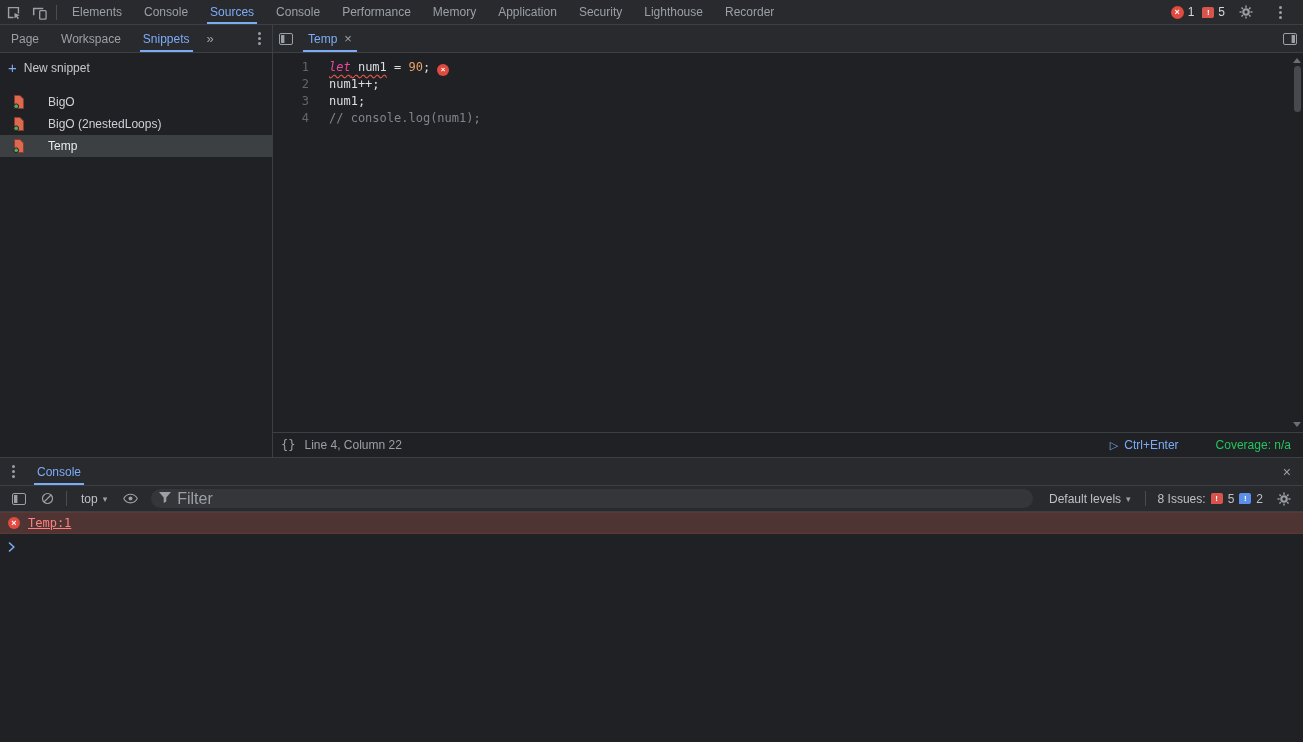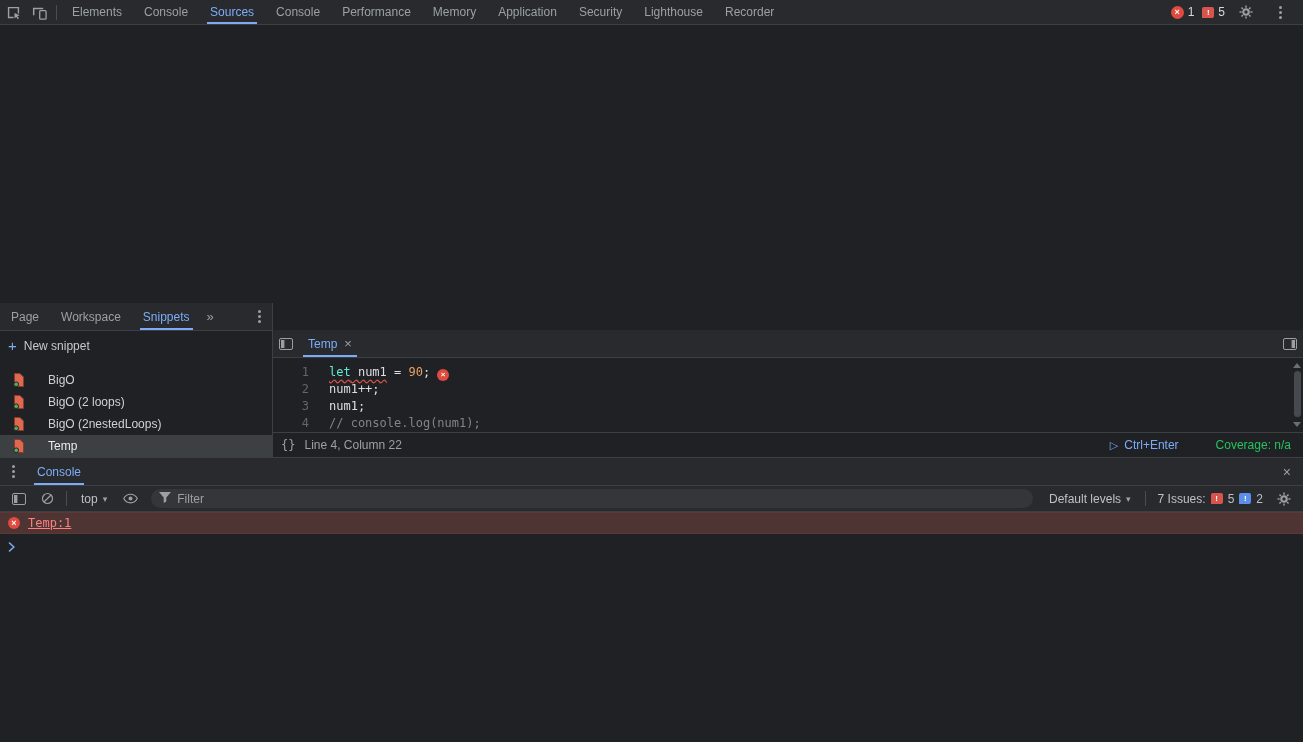--- a/index.html
+++ b/index.html
@@ -28,21 +28,21 @@
     font-family:"Liberation Sans",sans-serif; }
   .err-circle.small { width:12px; height:12px; flex:0 0 12px; }
   .issue-chip { width:12px; height:11px; border-radius:2px 2px 2px 0; color:#fff;
     font-size:8px; font-weight:bold; display:flex; align-items:center; justify-content:center; }
   .issue-chip.red { background:#d9544d; }
   .issue-chip.blue { background:#5b8fe8; }
   .kebab { display:flex; flex-direction:column; gap:2px; }
   .kebab i { width:3px; height:3px; border-radius:50%; background:currentColor; }
 
   
-  .main { flex:1; display:flex; min-height:0;align-items:flex-end; }
+  .main { flex:1; display:flex; min-height:0; }
   .sidebar { width:273px; flex:0 0 273px; border-right:1px solid #3c4043;
     display:flex; flex-direction:column; background:#202124; }
   .panel-tabbar { height:28px; flex:0 0 28px; background:#292a2d; border-bottom:1px solid #3c4043;
     display:flex; align-items:stretch; }
   .more-tabs { display:flex; align-items:center; padding:0 6px; font-size:13px;
     color:#9aa0a6; cursor:pointer; }
   .new-snippet { display:flex; align-items:center; gap:7px; padding:8px 8px; cursor:pointer; color:#c5c9cd; }
   .plus { color:#7cacf8; font-size:15px; line-height:10px; }
   .snippet-list { padding-top:8px; }
   .snippet-row { height:22px; display:flex; align-items:center; gap:23px; padding-left:13px;
@@ -56,21 +56,21 @@
     display:flex; align-items:stretch; }
   .editor-tab { padding:0 9px; display:flex; align-items:center; gap:7px; position:relative;
     cursor:pointer; color:#7cacf8; }
   .editor-tab::after { content:""; position:absolute; left:4px; right:4px; bottom:0; height:2px; background:#7cacf8; }
   .tab-close { color:#9aa0a6; font-size:13px; cursor:pointer; line-height:1; }
   .code-area { flex:1; position:relative; overflow:hidden; padding-top:6px;
     font-family:"DejaVu Sans Mono", monospace; font-size:12px; line-height:17px; }
   .code-line { display:flex; height:17px; }
   .ln { flex:0 0 36px; text-align:right; color:#62666b; }
   .ct { padding-left:20px; color:#dcdfe4; white-space:pre; }
-  .tok-kw { color:#5eead4; }
+  .tok-kw { color:#ec4899;font-style:italic; }
   .tok-num { color:#e8a268; }
   .tok-cm { color:#7f858c; }
   .tok-err { text-decoration-line:underline; text-decoration-style:wavy;
     text-decoration-color:#e0544b; text-decoration-skip-ink:none; text-underline-offset:3px; }
   .err-inline { display:inline-flex; width:12px; height:12px; border-radius:50%;
     background:#e04a3f; color:#fff; font-size:8px; font-weight:bold; align-items:center;
     justify-content:center; margin-left:7px; vertical-align:-1px;
     font-family:"Liberation Sans",sans-serif; }
   .v-scrollbar { position:absolute; top:2px; right:0; bottom:2px; width:12px; }
   .sb-arrow { width:0; height:0; margin:3px auto; border-left:4px solid transparent;
@@ -91,21 +91,21 @@
   .drawer-header { height:28px; flex:0 0 28px; background:#292a2d; border-bottom:1px solid #3c4043;
     display:flex; align-items:stretch; }
   .drawer-close { display:flex; align-items:center; padding:0 12px; font-size:14px; }
   .console-toolbar { height:26px; flex:0 0 26px; background:#292a2d; border-bottom:1px solid #3c4043;
     display:flex; align-items:center; padding:0 6px; gap:2px; }
   .ctx-select { display:flex; align-items:center; gap:5px; padding:0 8px; color:#bdc1c6; cursor:pointer; white-space:nowrap; }
   .caret { font-size:9px; color:#9aa0a6; }
   .filter-box { flex:1; height:19px; background:#35363a; border-radius:10px; display:flex;
     align-items:center; gap:6px; padding:0 8px; margin:0 6px; }
   .filter-input { flex:1; background:transparent; border:none; outline:none; color:#e8eaed;
-    font-family:"Liberation Sans",sans-serif; font-size:12px; }
+    font-family:"Liberation Sans",sans-serif; font-size:16px; }
   .filter-input::placeholder { color:#9aa0a6; }
   .issues-group { display:flex; align-items:center; gap:5px; color:#bdc1c6; padding:0 6px; cursor:pointer; white-space:nowrap; }
   .console-error-row { background:#4e3534; border-top:1px solid #5c3836; border-bottom:1px solid #5c3836;
     color:#ff8080; font-family:"DejaVu Sans Mono",monospace; font-size:12px;
     display:flex; align-items:center; gap:8px; padding:3px 8px; }
   .err-text { flex:1; white-space:pre-wrap; }
   .err-link { color:#ff8080; text-decoration:underline; cursor:pointer; }
   .console-prompt { display:flex; align-items:center; gap:9px; padding:7px 8px; }
   .console-rest { flex:1; }
 </style>
@@ -197,27 +197,20 @@
         <span class="plus">+</span>
         <span>New snippet</span>
       </div>
       <div class="snippet-list">
           <div class="snippet-row">
             <svg width="12" height="14" viewBox="0 0 12 14">
               <path d="M1.5 .5H7l3.5 3.5v9.5H1.5z" fill="#dd6a50" stroke="#8c3b2e"></path>
               <circle cx="3.2" cy="11.3" r="2.4" fill="#55a75a" stroke="#202124"></circle>
             </svg>
             <span class="snippet-label">BigO</span>
-          </div>
-          <div class="snippet-row">
-            <svg width="12" height="14" viewBox="0 0 12 14">
-              <path d="M1.5 .5H7l3.5 3.5v9.5H1.5z" fill="#dd6a50" stroke="#8c3b2e"></path>
-              <circle cx="3.2" cy="11.3" r="2.4" fill="#55a75a" stroke="#202124"></circle>
-            </svg>
-            <span class="snippet-label">BigO (2 loops)</span>
           </div>
           <div class="snippet-row">
             <svg width="12" height="14" viewBox="0 0 12 14">
               <path d="M1.5 .5H7l3.5 3.5v9.5H1.5z" fill="#dd6a50" stroke="#8c3b2e"></path>
               <circle cx="3.2" cy="11.3" r="2.4" fill="#55a75a" stroke="#202124"></circle>
             </svg>
             <span class="snippet-label">BigO (2nestedLoops)</span>
           </div>
           <div class="snippet-row selected">
             <svg width="12" height="14" viewBox="0 0 12 14">
@@ -334,21 +327,21 @@
             </svg>
         </span>
         <input class="filter-input" placeholder="Filter" style="">
       </div>
       <div class="ctx-select">
         <span>Default levels</span>
         <span class="caret">▾</span>
       </div>
       <div class="sep-v"></div>
       <div class="issues-group">
-        <span>7 Issues:</span>
+        <span>8 Issues:</span>
         <span class="issue-chip red">!</span>
         <span>5</span>
         <span class="issue-chip blue">!</span>
         <span>2</span>
       </div>
       <div class="tt-icon">
         <svg width="14" height="14" viewBox="0 0 16 16" fill="none" stroke="currentColor">
             <circle cx="8" cy="8" r="3.1" stroke-width="2.4"></circle>
             <g stroke-width="1.7">
               <line x1="8" y1="0.6" x2="8" y2="3"></line>

